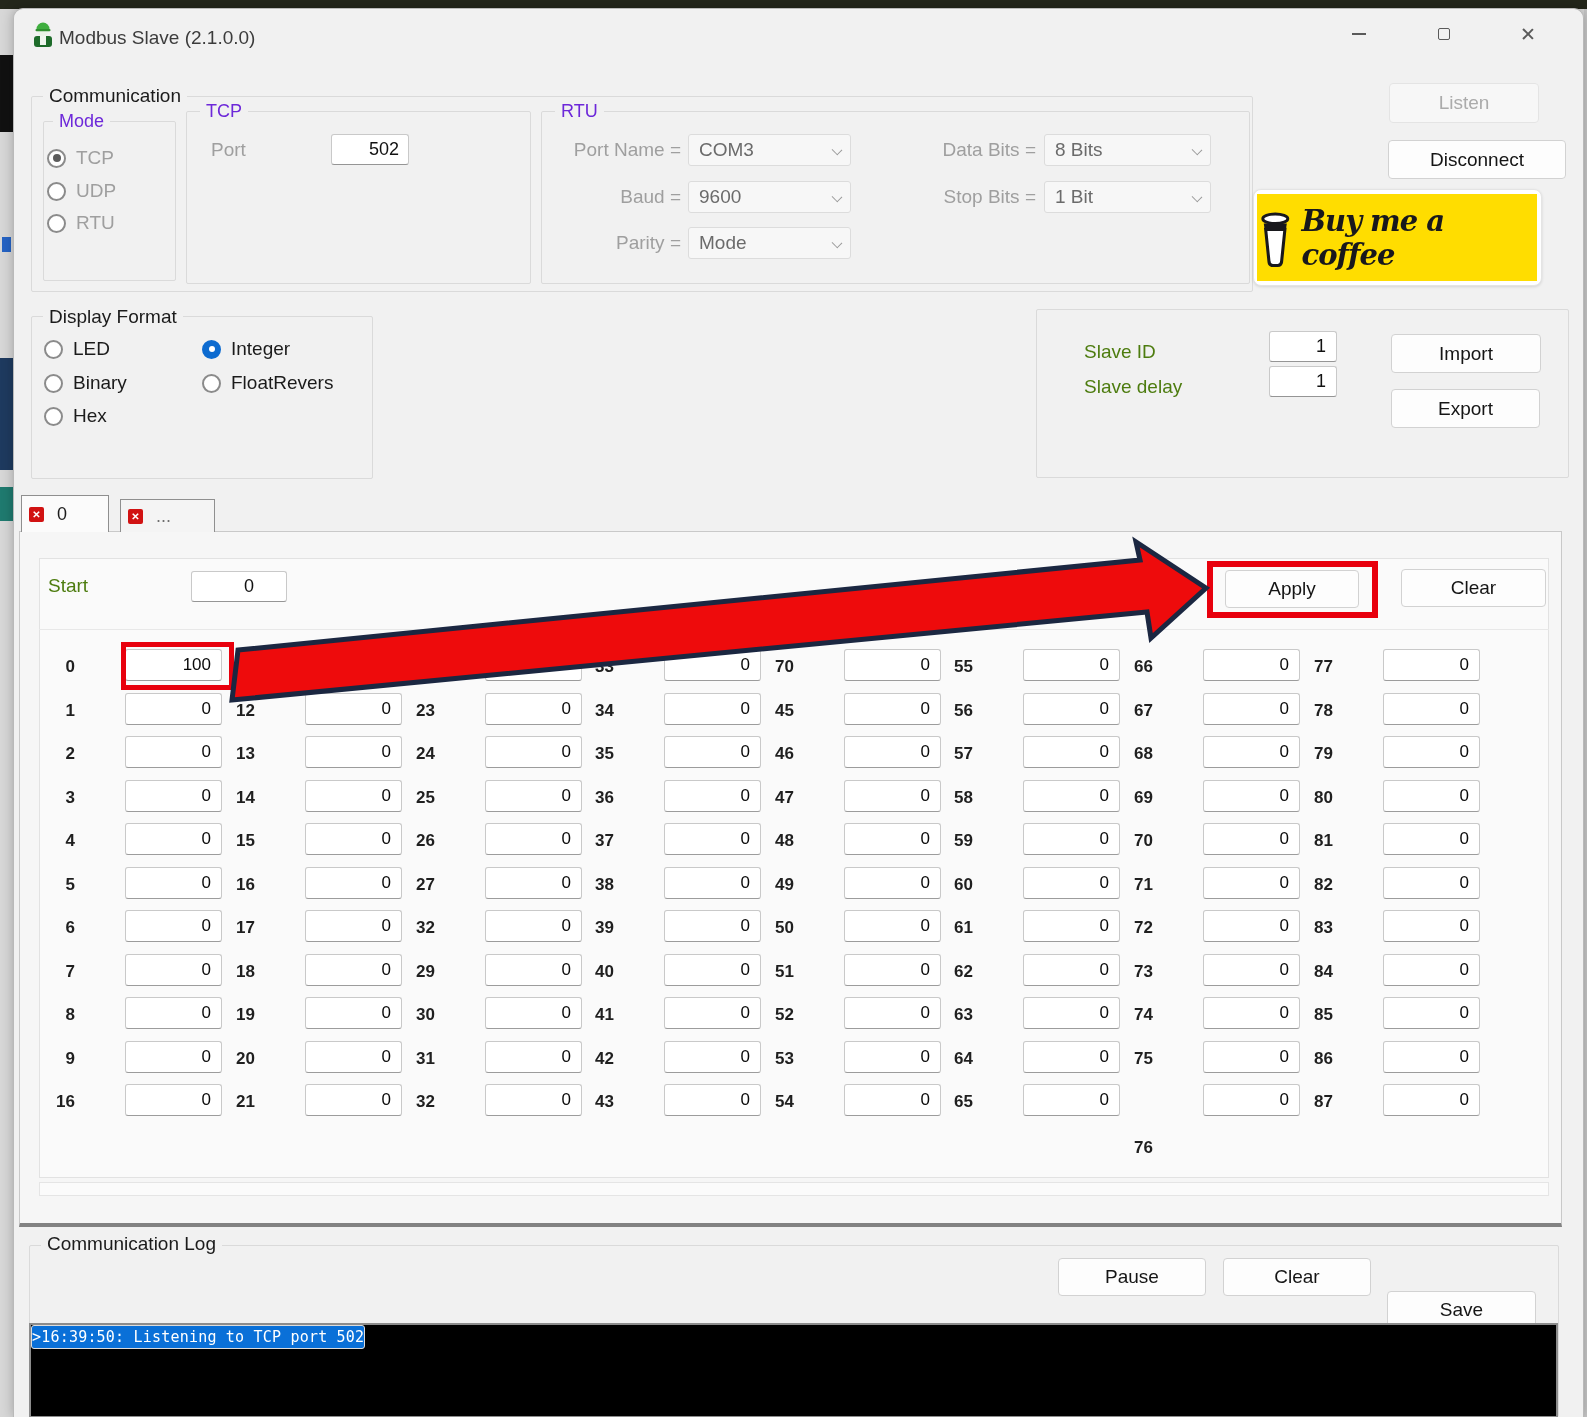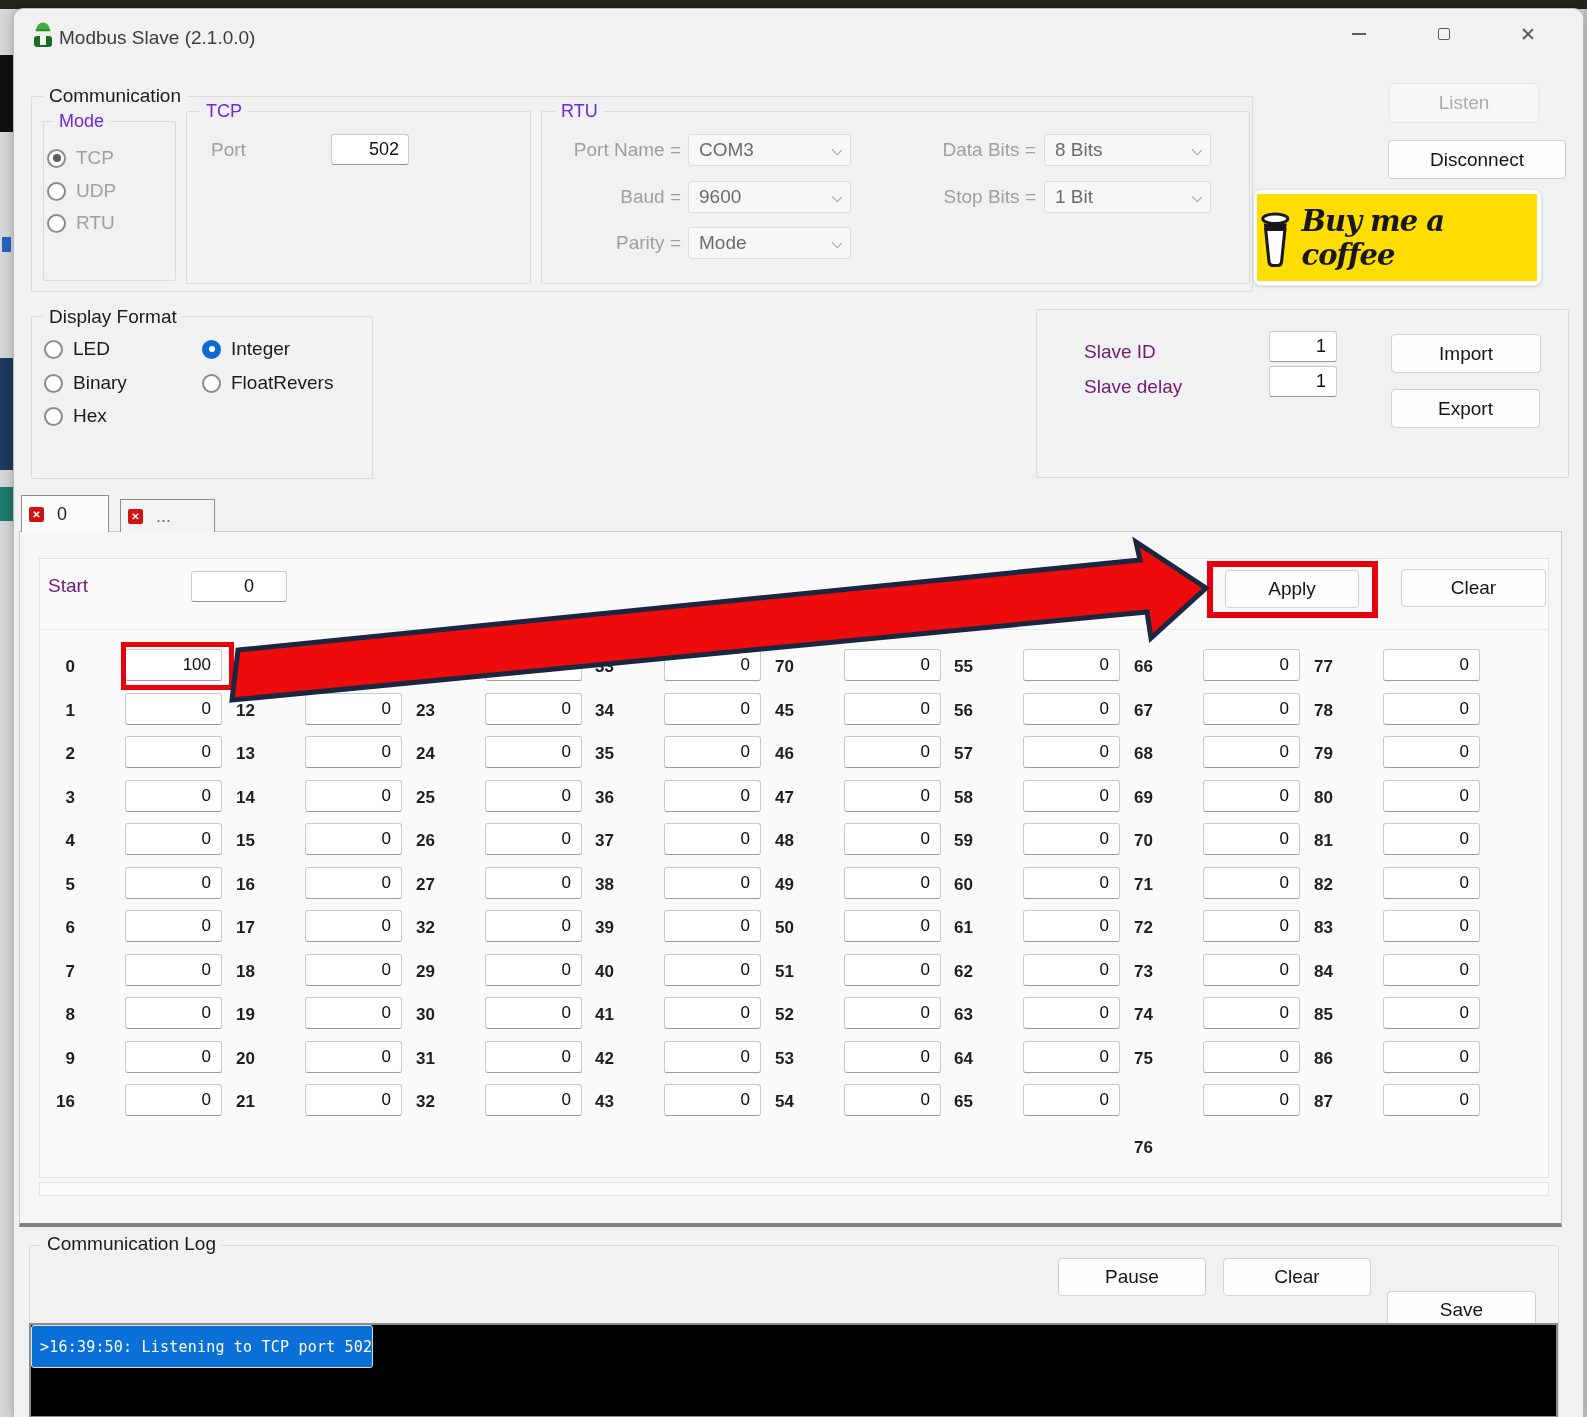--- a/index.html
+++ b/index.html
@@ -77,21 +77,21 @@
                   display:flex; align-items:center; cursor:pointer; }
   .coffee-text { font-family:"DejaVu Serif", serif; font-style:italic; font-weight:bold;
                  font-size:29px; color:#18181c; margin-left:8px; letter-spacing:-1px; }
 
   
   .g-df { left:17px; top:307px; width:342px; height:163px; }
   .l-df { left:29px; top:297px; }
 
   
   .g-slave { left:1022px; top:300px; width:533px; height:169px; }
-  .slave-lbl { position:absolute; font-size:19px; color:#701a75; }
+  .slave-lbl { position:absolute; font-size:19px; color:#4d7c0f; }
 
   
   .tab { position:absolute; background:#f4f4f4; border:1px solid #8f8f8f; border-bottom:none; display:flex; align-items:center; cursor:pointer; }
   .tab.active { background:#fbfbfb; }
   .tab-x { width:15px; height:15px; background:#d11212; border-radius:2px; margin-left:7px; position:relative; flex:0 0 auto; }
   .tab-x:before { content:"\2715"; position:absolute; left:0; top:0; width:15px; height:15px; color:#fff;
                   font-size:10px; font-weight:bold; display:flex; align-items:center; justify-content:center; }
   .tab-lbl { margin-left:13px; font-size:18px; color:#1b1b1b; }
 
   
@@ -108,21 +108,21 @@
 
   .hl-rect { position:absolute; border:6px solid var(--hl-red); background:transparent; z-index:30; pointer-events:none; }
   .hl-reg0 { left:107px; top:633px; width:113px; height:48px; border-width:5px; }
   .hl-apply { left:1193px; top:552px; width:171px; height:57px; }
 
   
   .l-log { left:27px; top:1224px; }
   .g-log { left:15px; top:1236px; width:1530px; height:172px; }
   .logbox { left:15px; top:1314px; width:1529px; height:95px; background:#000;
             border:2px solid #8c8c8c; overflow:hidden; cursor:default; }
-  .log-line { height:43px; display:flex; align-items:center; padding-left:8px;
+  .log-line { height:24px; display:flex; align-items:center; padding-left:0;
               font-family:"DejaVu Sans Mono", monospace; font-size:15px; letter-spacing:.2px; white-space:pre; }
   .log-line.sel { background:var(--log-blue); color:#fff; }
   .log-line.ok { color:var(--log-green); }
 
   
   .arrow-svg { position:absolute; left:0; top:0; width:1587px; height:1417px; z-index:40; pointer-events:none; }
 </style>
 </head>
 <body>
 

